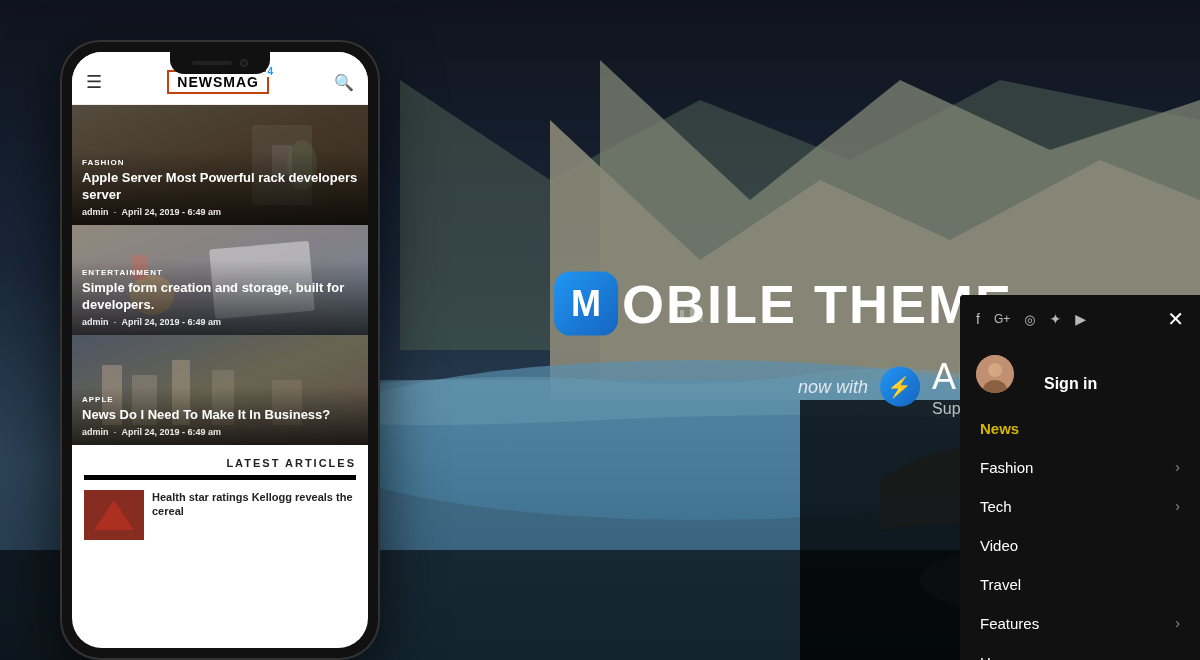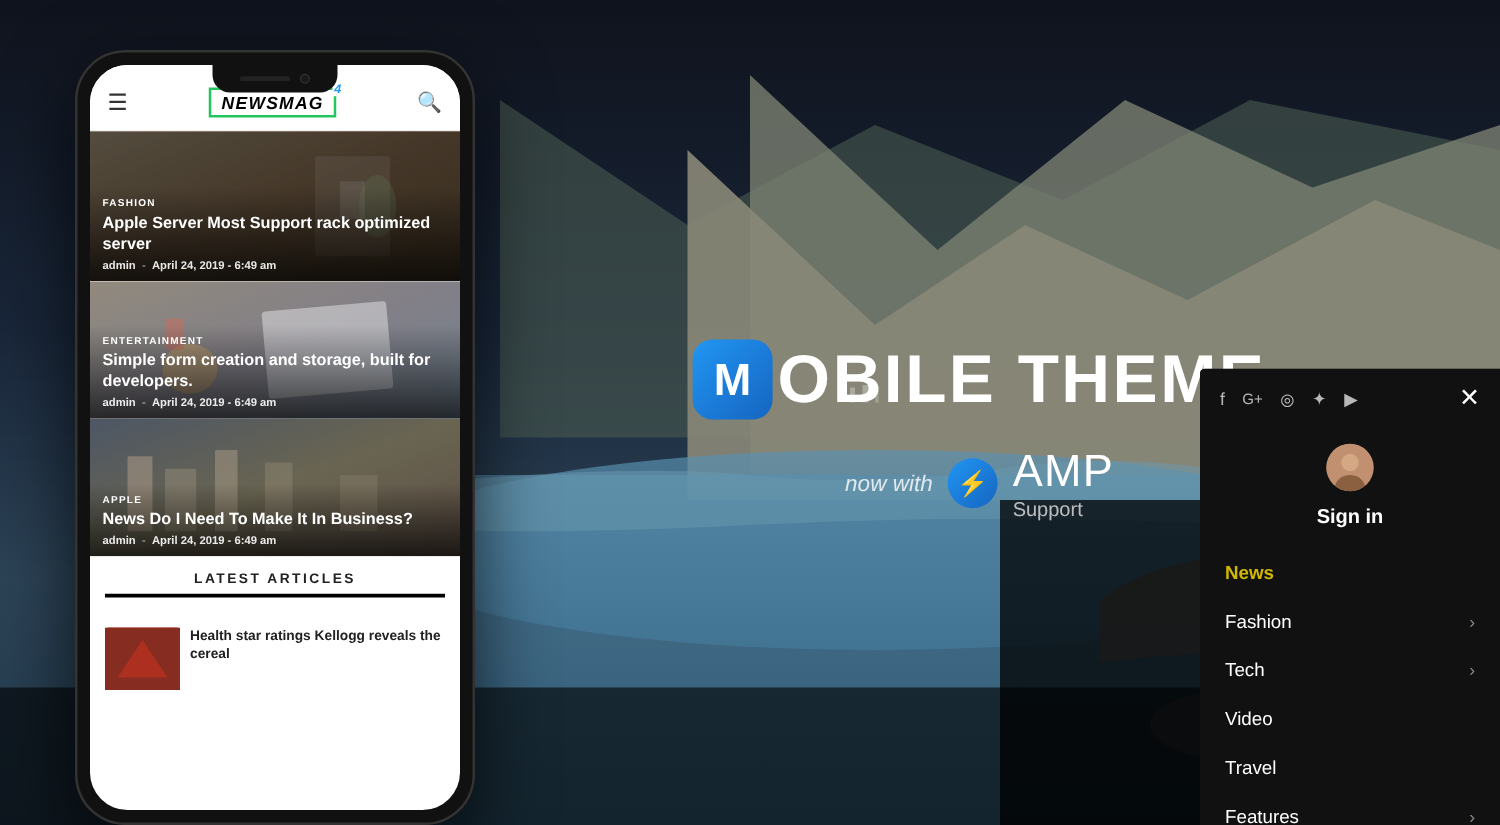--- a/index.html
+++ b/index.html
@@ -76,21 +76,21 @@
       font-size: 54px;
       font-weight: 900;
       color: white;
       letter-spacing: 2px;
       text-transform: uppercase;
     }
 
     .amp-row {
       display: flex;
       align-items: center;
-      justify-content: center;
+      justify-content: flex-end;
       gap: 12px;
       margin-top: 8px;
     }
 
     .now-with {
       font-size: 18px;
       color: rgba(255,255,255,0.8);
       font-style: italic;
     }
 
@@ -191,27 +191,26 @@
       border-bottom: 1px solid #eee;
     }
 
     .hamburger-icon {
       font-size: 18px;
       color: #333;
       cursor: pointer;
     }
 
     .logo-box {
-      border: 2px solid #22c55e;
+      border: 2px solid #c2410c;
       padding: 2px 8px;
       font-weight: 900;
       font-size: 14px;
       letter-spacing: 1px;
       position: relative;
-      font-style: italic;
     }
 
     .logo-superscript {
       position: absolute;
       top: -6px;
       right: -8px;
       font-size: 10px;
       font-weight: 900;
       color: #2196F3;
       background: white;
@@ -294,29 +293,29 @@
       font-weight: 600;
     }
 
     
     .latest-section {
       background: white;
       padding: 12px;
     }
 
     .latest-title {
-      text-align: center;
+      text-align: right;
       font-size: 11px;
       font-weight: 800;
       letter-spacing: 2px;
       text-transform: uppercase;
       color: #222;
-      margin-bottom: 24px;
+      margin-bottom: 10px;
       padding-bottom: 6px;
-      border-bottom: 3px solid #000000;
+      border-bottom: 5px solid #000000;
     }
 
     .latest-item {
       display: flex;
       gap: 8px;
       align-items: flex-start;
     }
 
     .latest-thumb {
       width: 60px;
@@ -368,23 +367,22 @@
     .close-btn {
       color: white;
       font-size: 20px;
       cursor: pointer;
       line-height: 1;
     }
 
     .sign-in-row {
       padding: 12px 16px;
       display: flex;
-      align-items: center;
-      gap: 12px;
-      flex-direction: column;
+      align-items: flex-end;
+      gap: 30px;
     }
 
     .avatar-circle {
       width: 38px;
       height: 38px;
       border-radius: 50%;
       background: linear-gradient(135deg, #c0906a, #a07050);
       flex-shrink: 0;
       overflow: hidden;
       display: flex;
@@ -533,21 +531,21 @@
             <rect width="296" height="120" fill="url(#fashionGrad)"></rect>
             <rect width="296" height="120" fill="rgba(0,0,0,0.35)"></rect>
 
             <rect x="180" y="20" width="60" height="80" fill="rgba(255,255,255,0.1)" rx="2"></rect>
             <rect x="200" y="40" width="20" height="30" fill="rgba(255,255,255,0.15)" rx="1"></rect>
             <ellipse cx="230" cy="60" rx="15" ry="25" fill="rgba(150,200,150,0.2)"></ellipse>
           </svg>
         </div>
         <div class="article-overlay">
           <div class="article-cat">FASHION</div>
-          <div class="article-title">Apple Server Most Support rack optimized server</div>
+          <div class="article-title">Apple Server Most Powerful rack developers server</div>
           <div class="article-meta">
             <span>admin</span>
             &nbsp;-&nbsp;
             <span>April 24, 2019 - 6:49 am</span>
           </div>
         </div>
       </div>
 
       <div class="article-card">
         <div class="article-img-entertainment">

